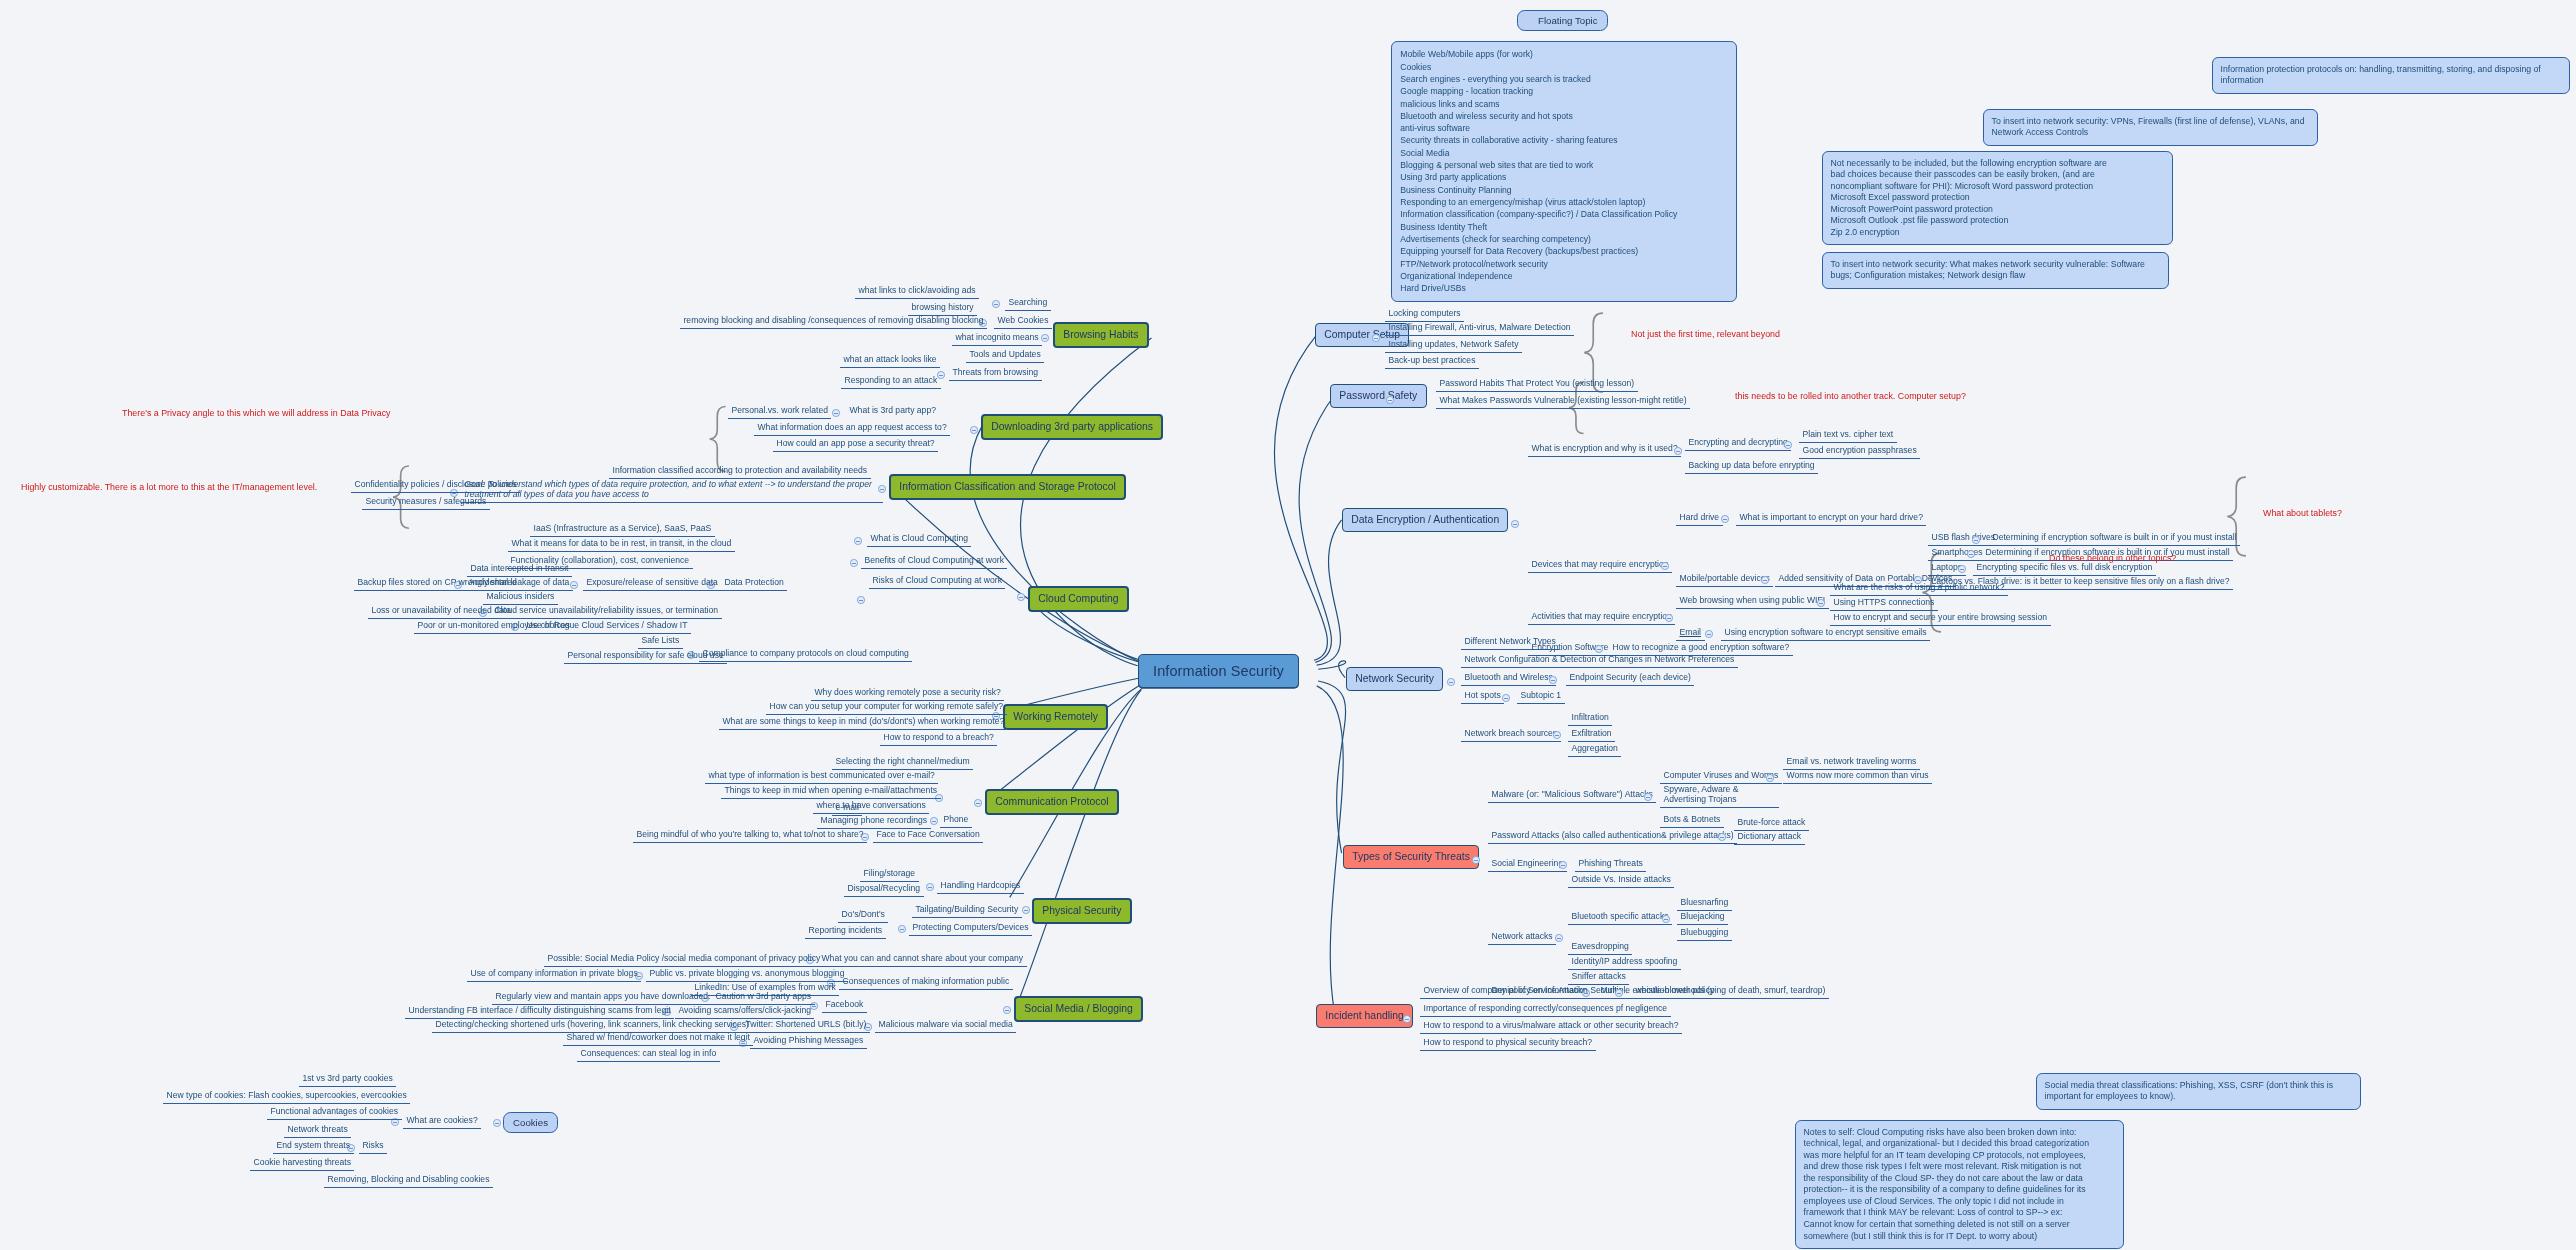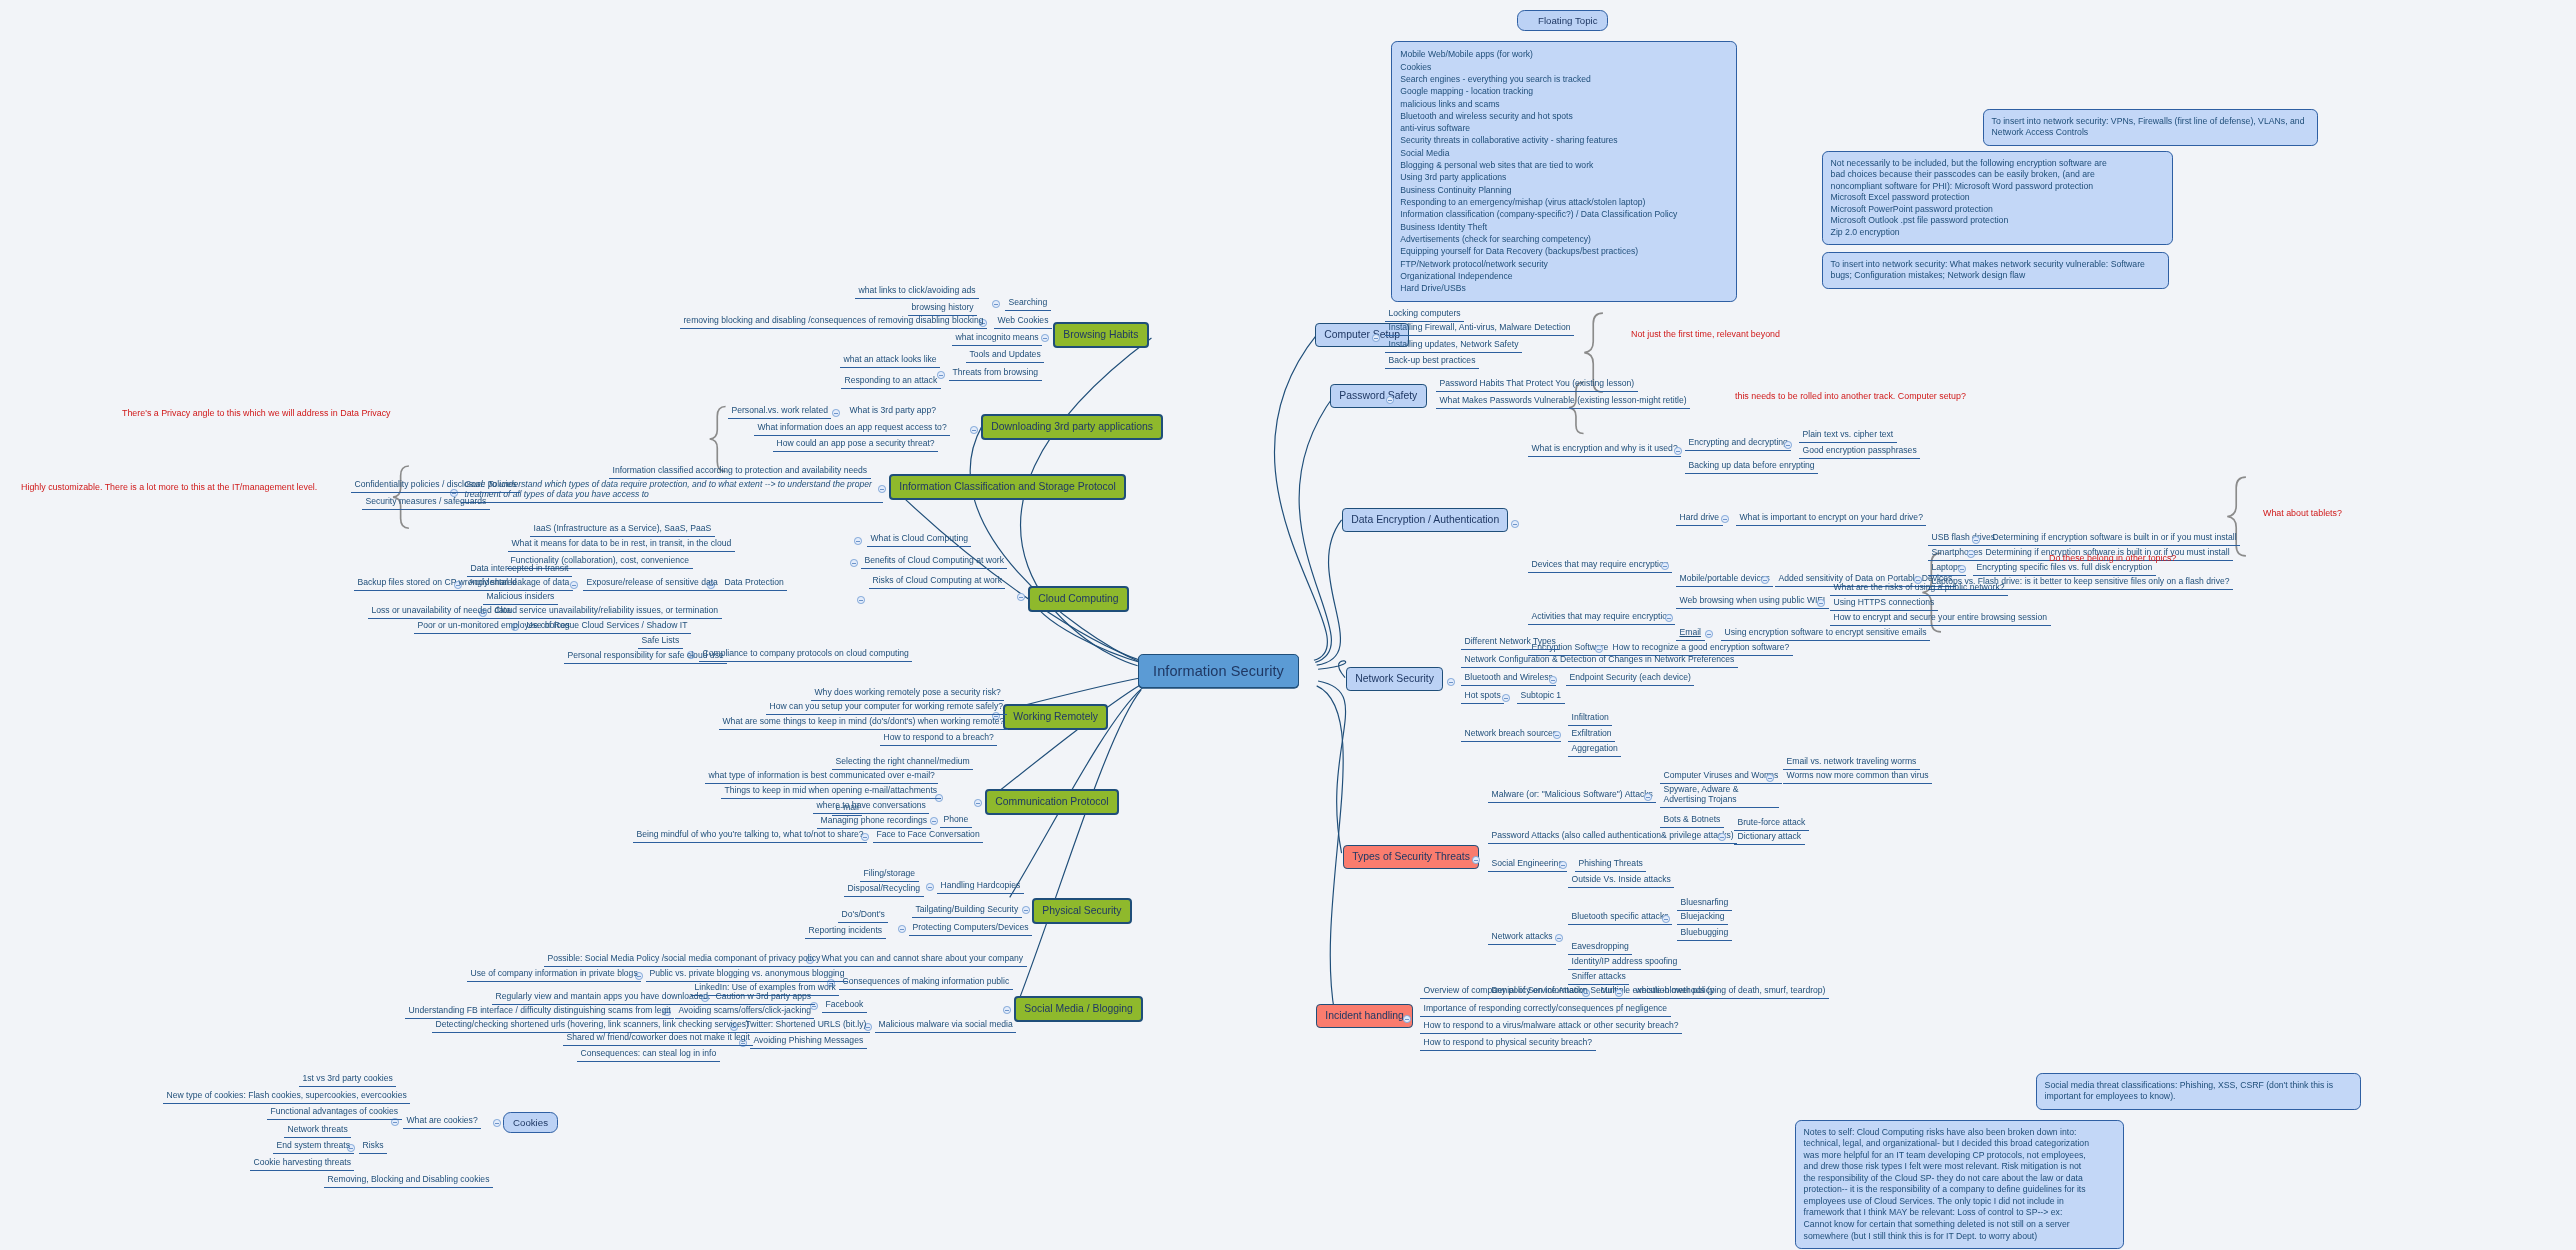--- a/index.html
+++ b/index.html
@@ -111,20 +111,21 @@
       <div>Responding to an emergency/mishap (virus attack/stolen laptop)</div>
       <div>Information classification (company-specific?) / Data Classification Policy</div>
       <div>Business Identity Theft</div>
       <div>Advertisements (check for searching competency)</div>
       <div>Equipping yourself for Data Recovery  (backups/best practices)</div>
       <div>FTP/Network protocol/network security</div>
       <div>Organizational Independence</div>
       <div>Hard Drive/USBs</div>
     </div>
 
+  <div class="note" style="left:2212px;top:57px;width:358px;">Information protection protocols on: handling, transmitting, storing, and disposing of information</div>
   <div class="note" style="left:1983px;top:109px;width:335px;">To insert into network security: VPNs, Firewalls (first line of defense), VLANs, and Network Access Controls</div>
   <div class="note big" style="left:1822px;top:151px;width:351px;">Not necessarily to be included, but the following encryption software are
 bad choices because their passcodes can be easily broken, (and are
 noncompliant software for PHI): Microsoft Word password protection
 Microsoft Excel password protection
 Microsoft PowerPoint password protection
 Microsoft Outlook .pst file password protection
 Zip 2.0 encryption</div>
   <div class="note" style="left:1822px;top:252px;width:347px;">To insert into network security: What makes network security vulnerable: Software bugs; Configuration mistakes; Network design flaw</div>
 

